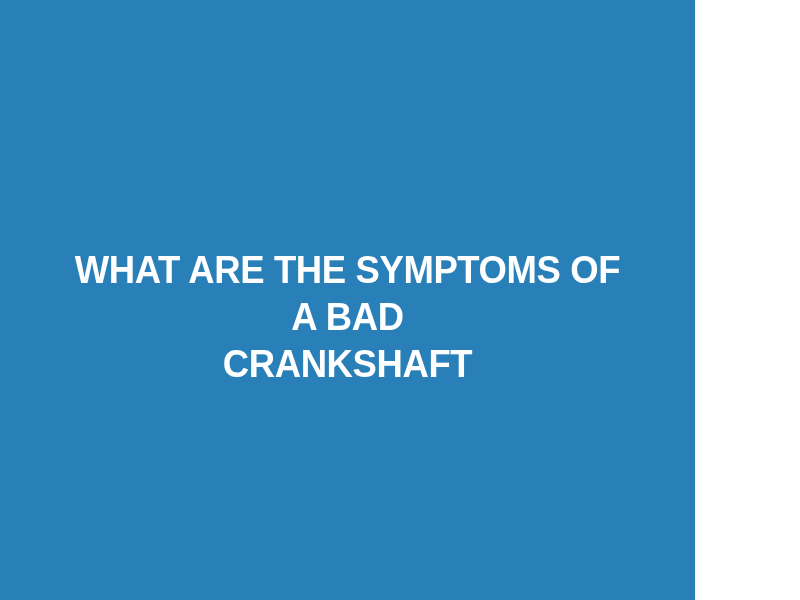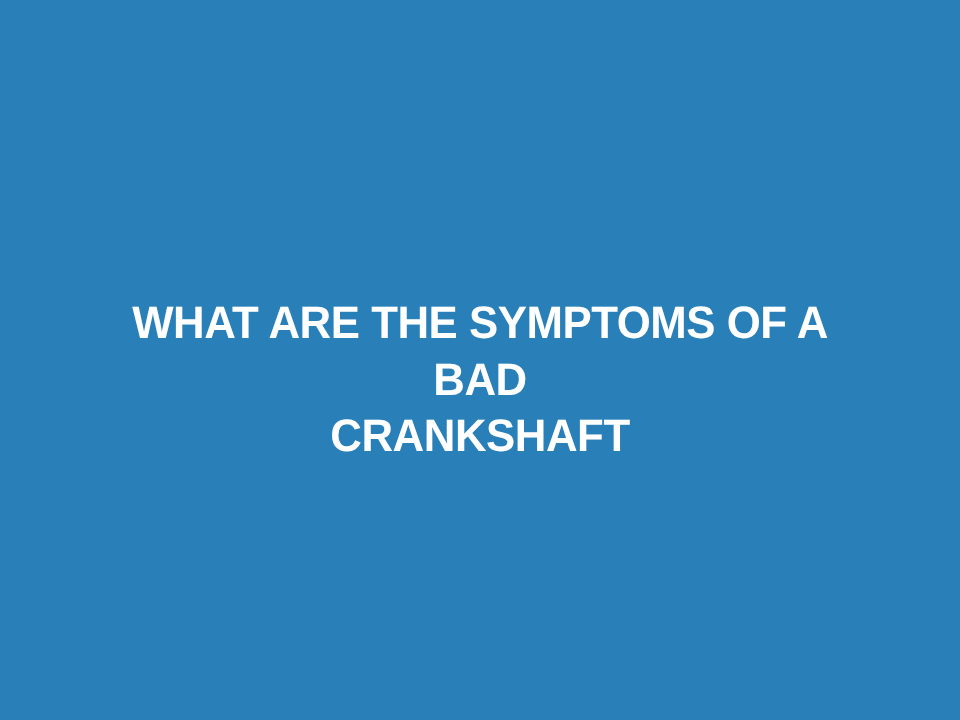--- a/index.html
+++ b/index.html
@@ -12,21 +12,21 @@
     width: 800px;
     height: 600px;
     overflow: hidden;
     font-family: "Liberation Sans", sans-serif;
   }
 
   
   .featured-card {
     position: relative;
     box-sizing: border-box;
-    width: 800px;
+    width: 695px;
     height: 600px;
     background-color: #2980b9;
     display: flex;
     align-items: center;
     justify-content: center;
     user-select: none;
   }
 
   
   .headline-block {

